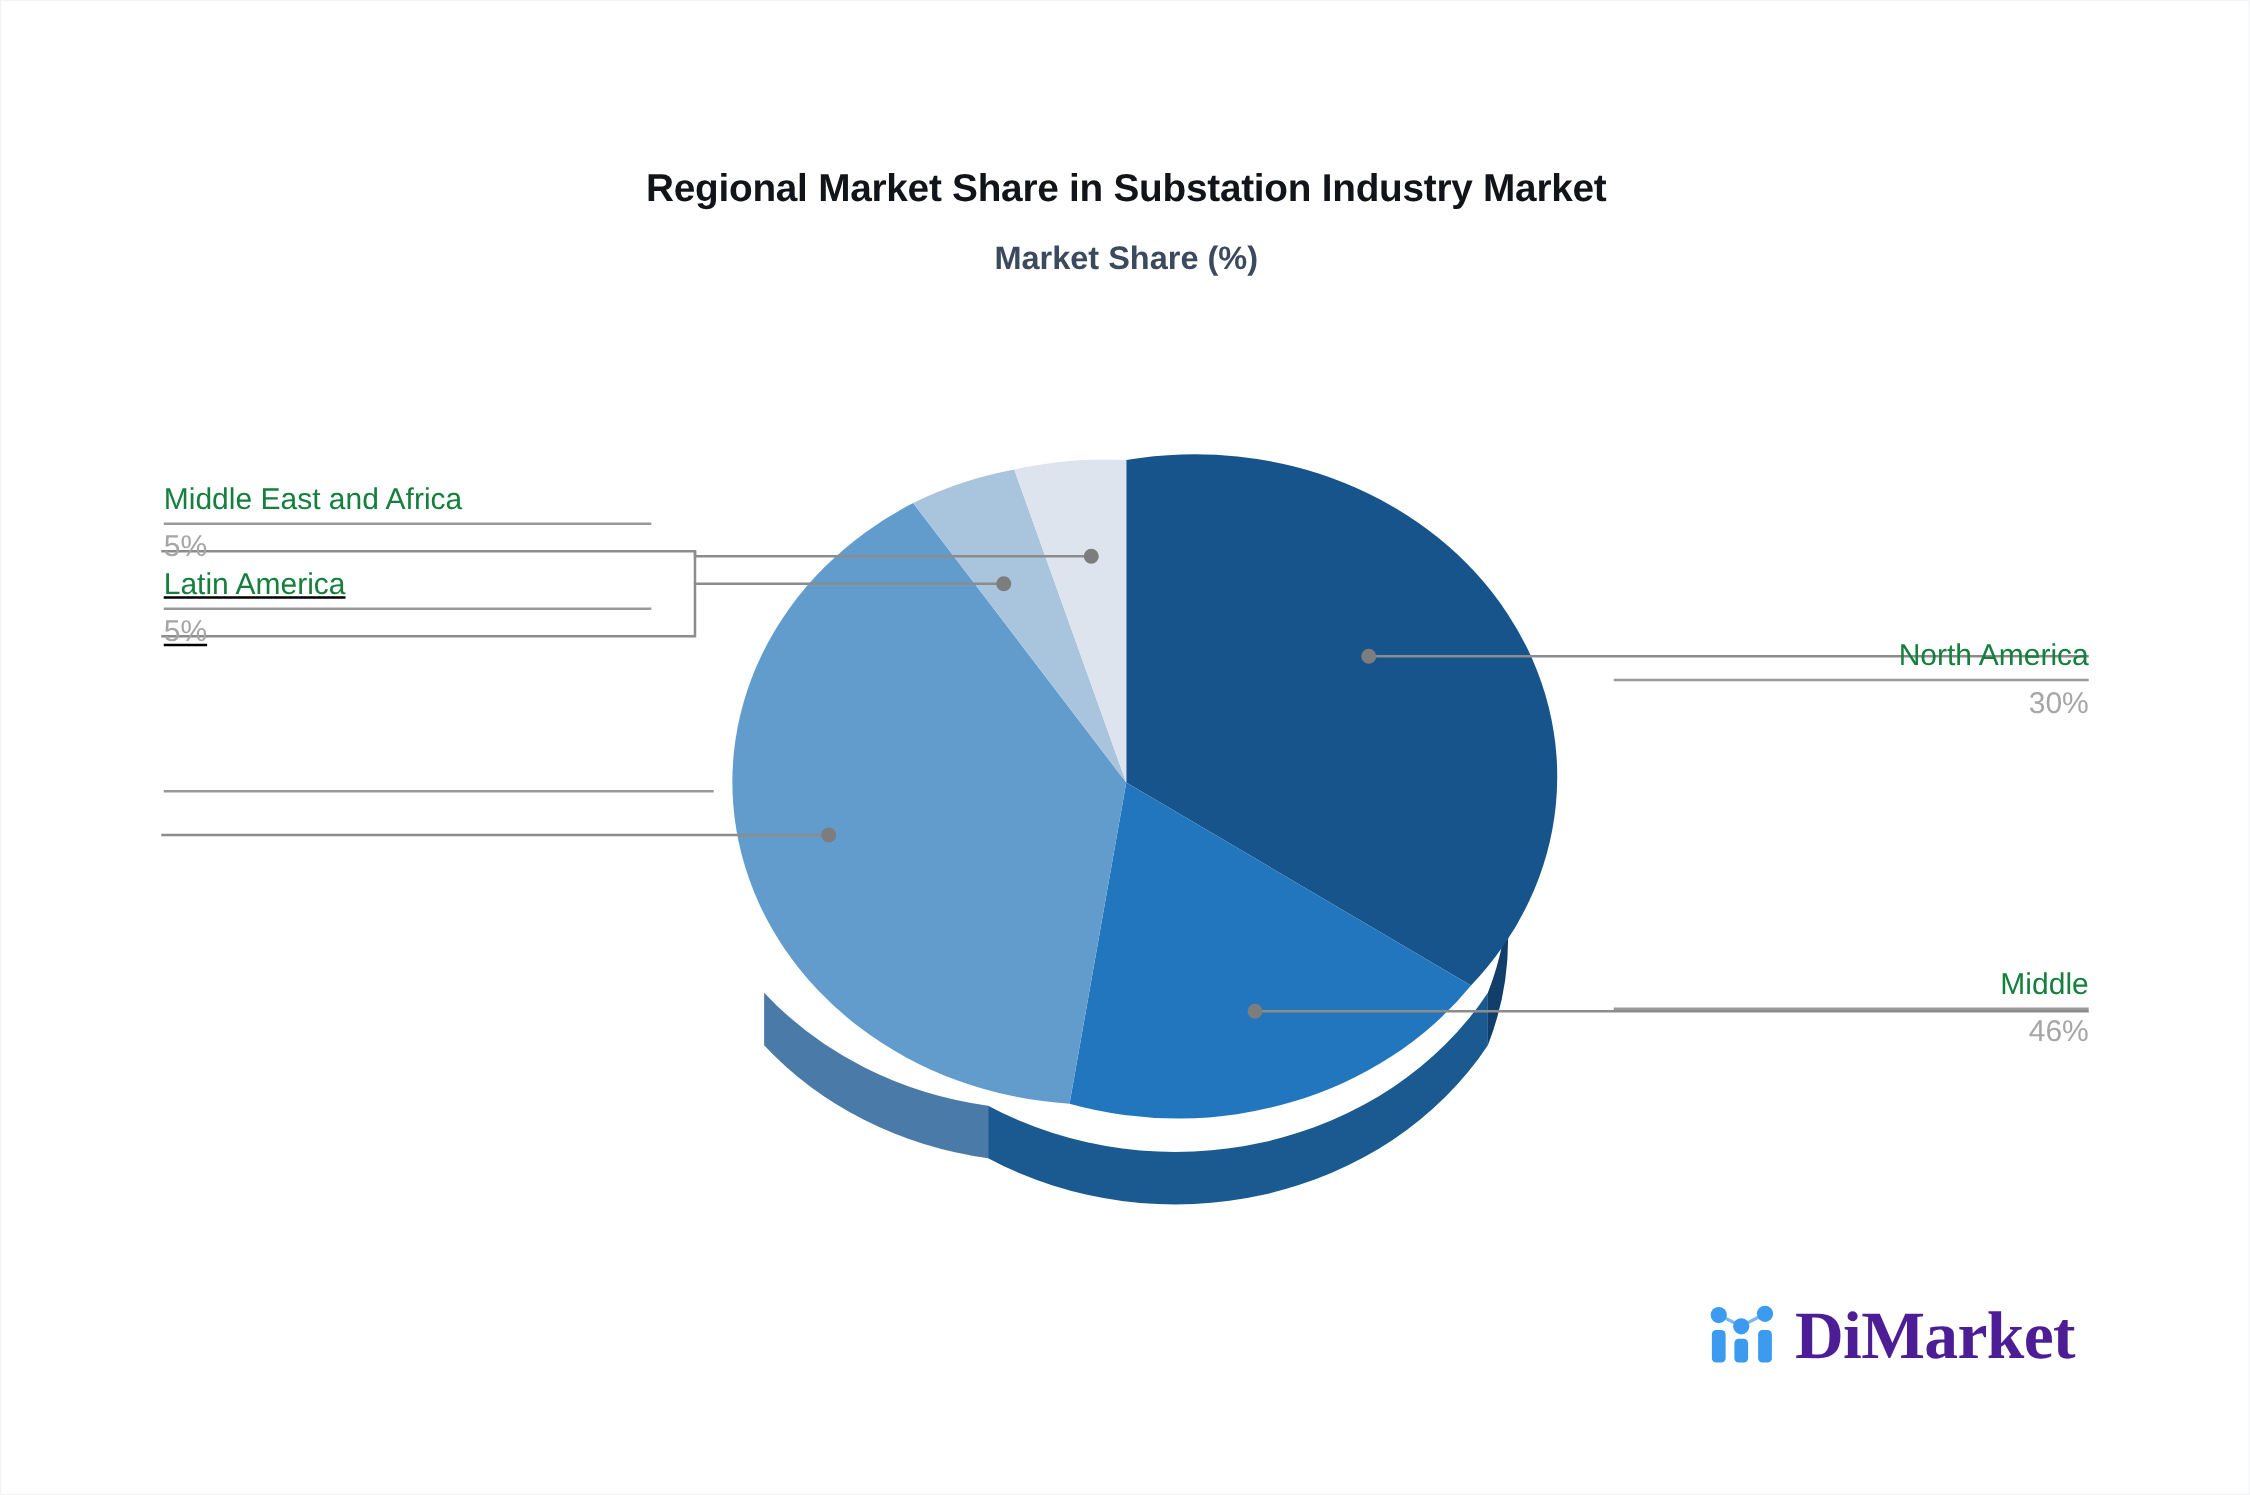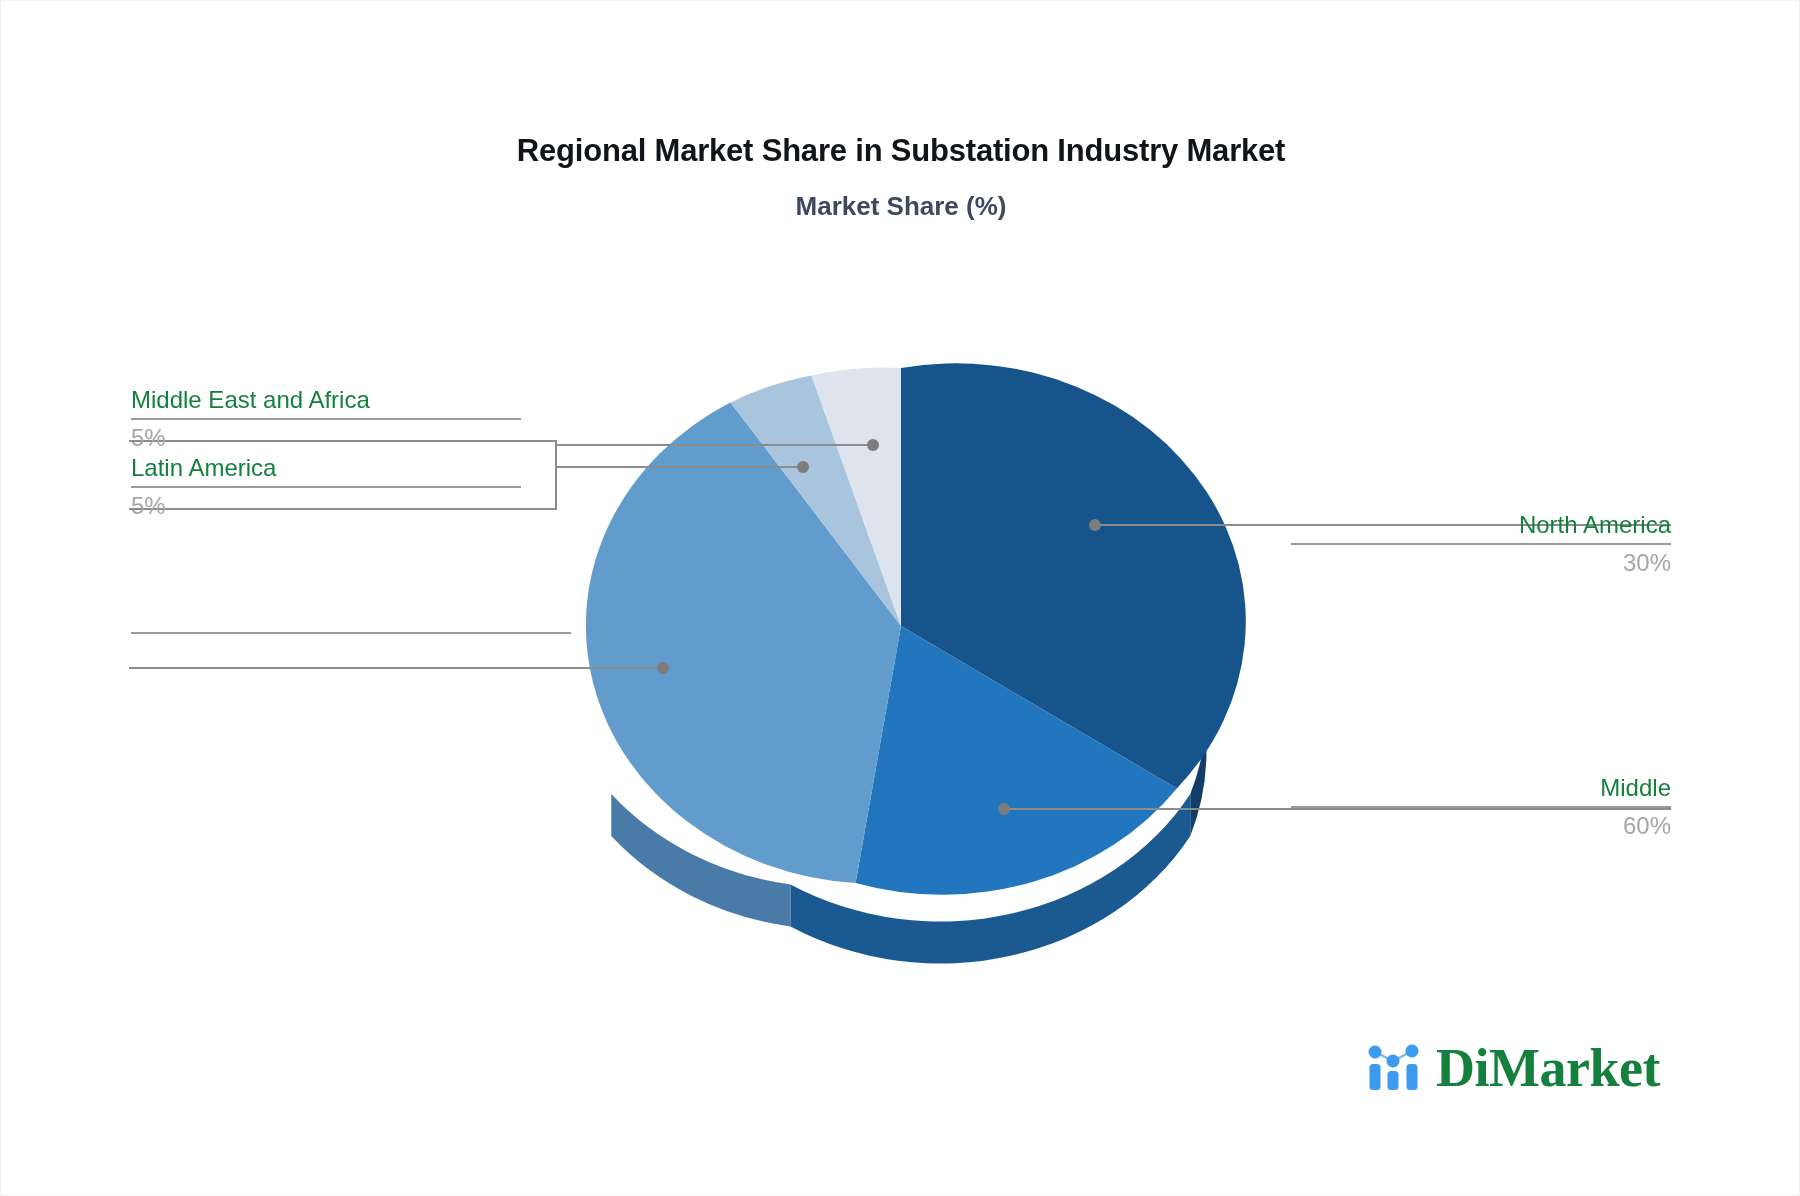--- a/index.html
+++ b/index.html
@@ -70,39 +70,39 @@
     font-size: 24px;
     color: #a6a6a6;
     line-height: 36px;
   }
   .callout.left  .cl-name,
   .callout.left  .cl-value { text-align: left; }
   .callout.right .cl-name,
   .callout.right .cl-value { text-align: right; }
 
   #callout-mea { left: 130px; top: 382px; width: 390px; }
-  #callout-lam { left: 130px; top: 450px; width: 390px; }
+  #callout-lam { left: 130px; top: 450px; width: 390px; text-decoration: underline; }
   #callout-apac{ left: 130px; top: 630px; width: 440px; }
   #callout-na  { left: 1290px; top: 507px; width: 380px; }
   #callout-eu  { left: 1290px; top: 770px; width: 380px; }
 
   
   #logo {
     position: absolute;
     left: 1365px;
     top: 1040px;
     display: flex;
     align-items: center;
     gap: 14px;
   }
   #logo-text {
     font-family: "Liberation Serif", serif;
     font-size: 54px;
     font-weight: bold;
-    color: #15803d;
+    color: #4c1d95;
     letter-spacing: -0.5px;
     line-height: 1;
   }
 </style>
 </head>
 <body>
 
 <div id="canvas">
 
   <div id="chart-subtitle">Market Share (%)</div>
@@ -180,21 +180,21 @@
 
   <div class="callout right" id="callout-na">
     <div class="cl-name">North America</div>
     <div class="cl-rule"></div>
     <div class="cl-value">30%</div>
   </div>
 
   <div class="callout right" id="callout-eu">
     <div class="cl-name">Middle</div>
     <div class="cl-rule"></div>
-    <div class="cl-value">60%</div>
+    <div class="cl-value">46%</div>
   </div>
 
   <div id="logo">
     <svg width="56" height="52" viewBox="0 0 56 52">
 
       <path d="M 9 10 L 27 19 L 46 9" stroke="#7bb8f4" stroke-width="2.5" fill="none"></path>
 
       <circle cx="9" cy="10" r="6.5" fill="#3d9bef"></circle>
       <circle cx="27" cy="19" r="6.5" fill="#3d9bef"></circle>
       <circle cx="46" cy="9" r="6.5" fill="#3d9bef"></circle>

